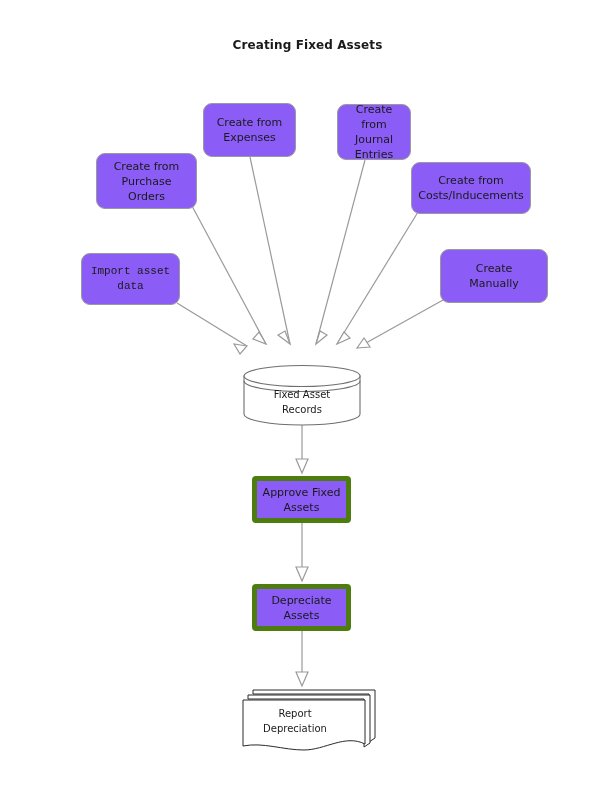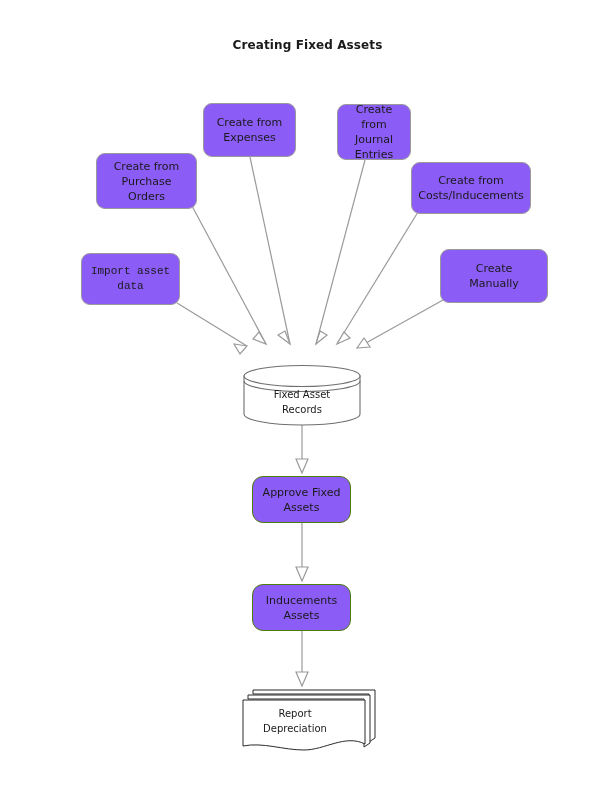--- a/index.html
+++ b/index.html
@@ -47,22 +47,22 @@
     color: #1a1a1a;
     background: #8b5cf6;
   }
 
   .node-rounded {
     border: 1px solid #9a9a9a;
     border-radius: 9px;
   }
 
   .node-rect {
-    border: 1px solid #4d7c0f;
-    border-radius: 11px;
+    border: 5px solid #4d7c0f;
+    border-radius: 4px;
   }
 
   .node-label {
     padding: 0 4px;
     white-space: pre-line;
   }
 
   
   .node-shape-label {
     position: absolute;
@@ -177,21 +177,21 @@
   <span>Fixed Asset
 Records</span>
 </div>
 
 <div class="node node-rect" style="left:252px; top:476px; width:99px; height:47px;">
   <span class="node-label">Approve Fixed
 Assets</span>
 </div>
 
 <div class="node node-rect" style="left:252px; top:584px; width:99px; height:47px;">
-  <span class="node-label">Inducements
+  <span class="node-label">Depreciate
 Assets</span>
 </div>
 
 <svg class="shape-svg" style="left:241px; top:688px;" width="136" height="66" viewBox="0 0 136 66" xmlns="http://www.w3.org/2000/svg">
 
   <path d="M12,2 L134,2 L134,50 L128,54 L128,6 L12,6 Z" fill="#ffffff" stroke="#2a2a2a" stroke-width="1"></path>
 
   <path d="M7,7 L129,7 L129,55 L123,59 L123,11 L7,11 Z" fill="#ffffff" stroke="#2a2a2a" stroke-width="1"></path>
 
   <path d="M2,12 L124,12 L124,56 C104,46 84,62 63,62 C42,62 22,54 2,58 Z" fill="#ffffff" stroke="#2a2a2a" stroke-width="1"></path>

